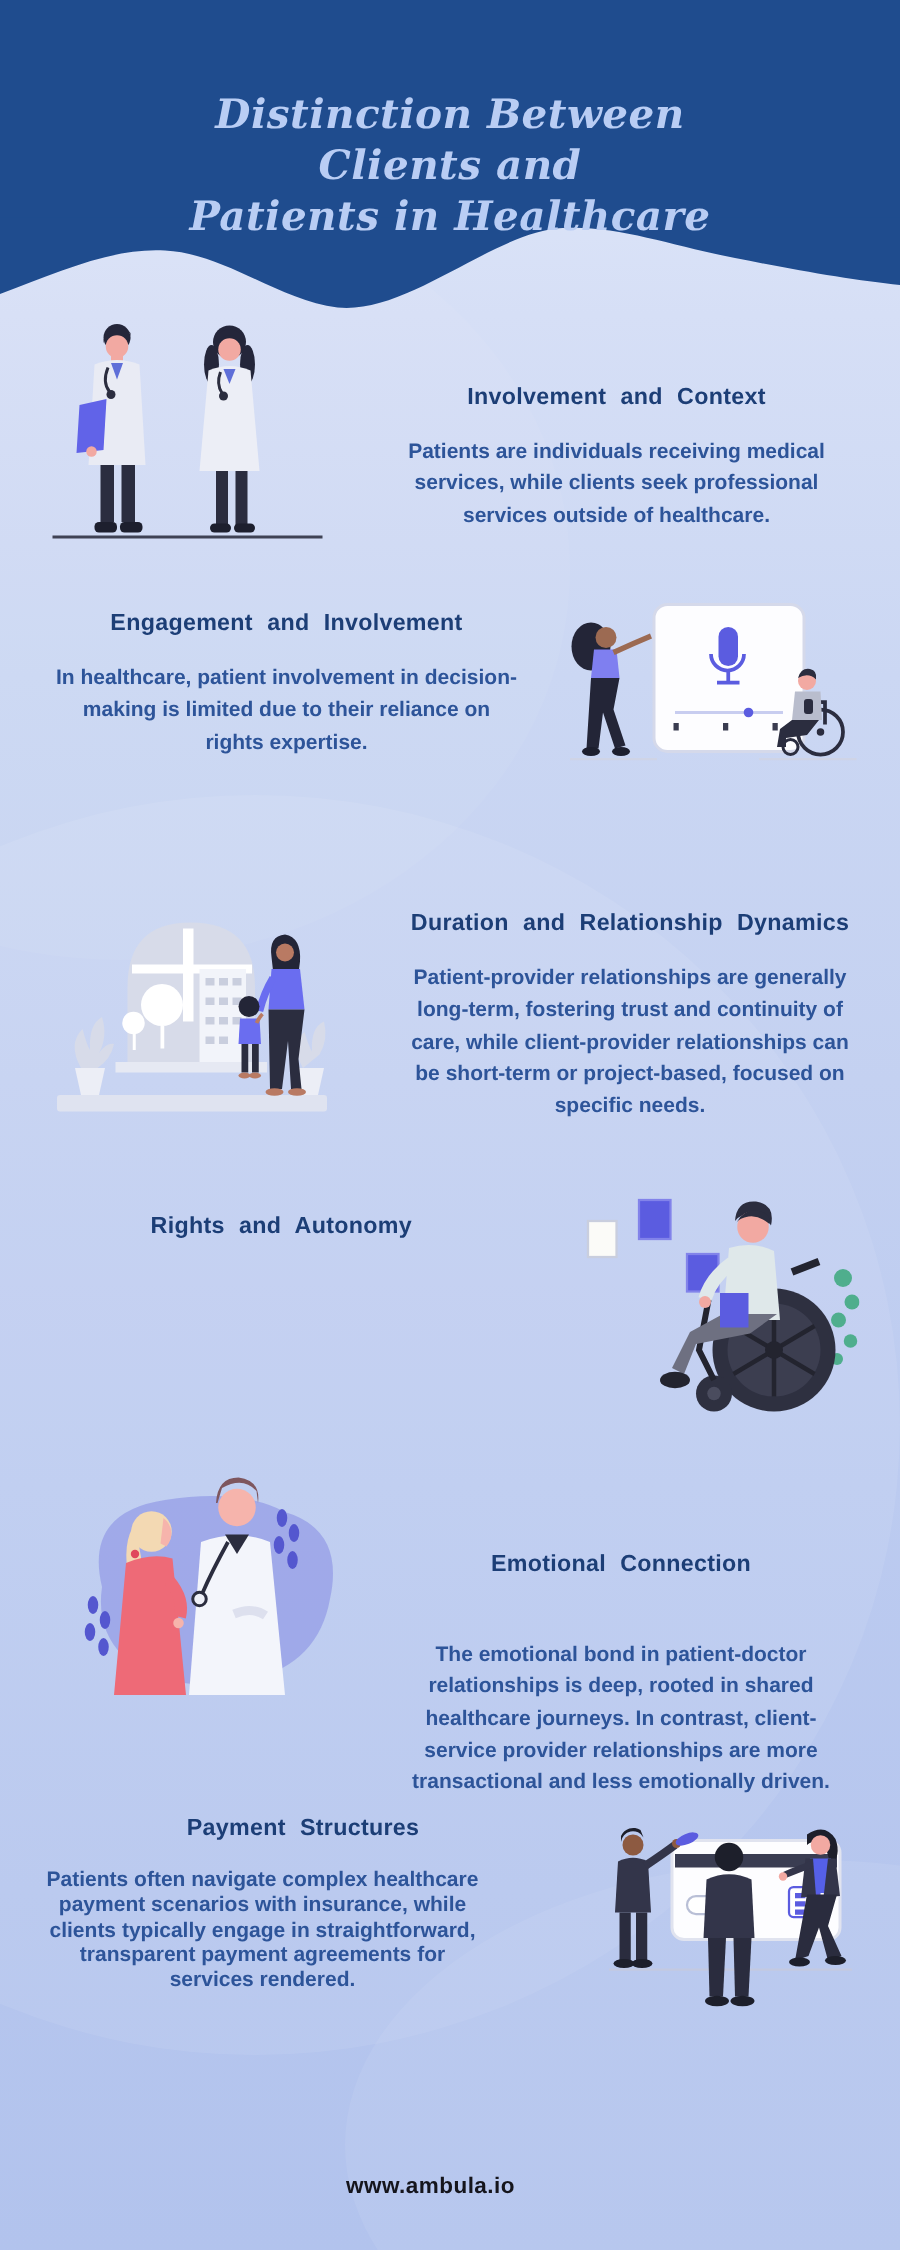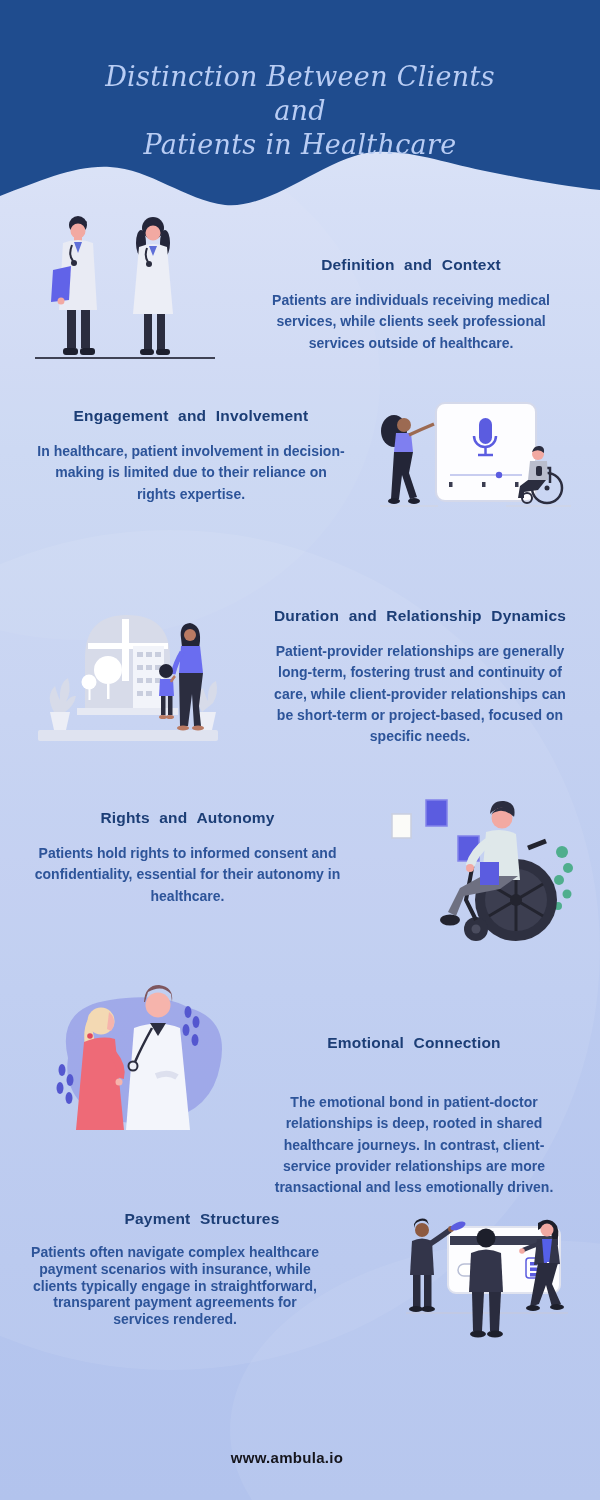--- a/index.html
+++ b/index.html
@@ -7,21 +7,21 @@
     position:relative;width:600px;height:1500px;margin:0 auto;overflow:hidden;
     font-family:"Liberation Sans",sans-serif;
     background:linear-gradient(180deg,#e2eafa 0%,#d6dff6 14%,#cbd7f3 30%,#c4d1f1 48%,#bccbf0 66%,#b6c6ee 84%,#b2c3ed 100%);
   }
   .bg-blob{position:absolute;left:0;top:0;pointer-events:none;}
   .header{position:absolute;left:0;top:0;width:600px;height:146px;background:#1f4c8e;}
   .wave{position:absolute;left:0;top:145px;width:600px;height:70px;display:block;}
   .title{
     position:absolute;left:90px;top:60px;width:420px;text-align:center;
     font-family:"DejaVu Serif","Liberation Serif",serif;
-    font-style:italic;font-weight:normal;font-size:27px;line-height:34px;
+    font-style:italic;font-weight:bold;font-size:27px;line-height:34px;
     color:#b9cdf4;letter-spacing:.3px;
   }
   .txt{position:absolute;text-align:center;}
   .h{
     font-weight:800;font-size:15.5px;line-height:19px;color:#1c3e76;
     letter-spacing:.2px;word-spacing:5px;margin:0;
   }
   .b{
     font-weight:600;font-size:14px;line-height:1.52;color:#2d5499;
     margin:16px 0 0 0;
@@ -84,21 +84,21 @@
       <path d="M124,34 L132,34 L128,44 Z" fill="#5f6fd8"></path>
       <path d="M122,36 q-3,8 1,14" stroke="#2b2d3f" fill="none" stroke-width="2"></path>
       <circle cx="124" cy="52" r="3" fill="#2b2d3f"></circle>
       <rect x="119" y="102" width="8" height="36" fill="#2b2d3f"></rect>
       <rect x="132" y="102" width="8" height="36" fill="#2b2d3f"></rect>
       <rect x="115" y="137" width="14" height="6" rx="3" fill="#1d1f2e"></rect>
       <rect x="131" y="137" width="14" height="6" rx="3" fill="#1d1f2e"></rect>
     </svg>
   </div>
   <div class="txt s1" style="left:256px;top:255px;width:310px;">
-    <p class="h">Definition and Context</p>
+    <p class="h">Involvement and Context</p>
     <p class="b">Patients are individuals receiving medical services, while clients seek professional services outside of healthcare.</p>
   </div>
 
   <div class="txt s2" style="left:35px;top:406px;width:312px;">
     <p class="h">Engagement and Involvement</p>
     <p class="b">In healthcare, patient involvement in decision-making is limited due to their reliance on rights expertise.</p>
   </div>
   <div class="illus" style="left:378px;top:398px;width:195px;height:115px;">
     <svg viewBox="0 0 195 115">
       <line x1="2" y1="108" x2="60" y2="108" stroke="#cfd4e6" stroke-width="1.5"></line>
@@ -184,21 +184,20 @@
       <ellipse cx="140" cy="119" rx="4" ry="2" fill="#b97a63"></ellipse>
     </svg>
   </div>
   <div class="txt s3" style="left:265px;top:606px;width:310px;">
     <p class="h">Duration and Relationship Dynamics</p>
     <p class="b">Patient-provider relationships are generally long-term, fostering trust and continuity of care, while client-provider relationships can be short-term or project-based, focused on specific needs.</p>
   </div>
 
   <div class="txt s4" style="left:30px;top:808px;width:315px;">
     <p class="h">Rights and Autonomy</p>
-    <p class="b">Patients hold rights to informed consent and confidentiality, essential for their autonomy in healthcare.</p>
   </div>
   <div class="illus" style="left:378px;top:788px;width:195px;height:160px;">
     <svg viewBox="0 0 195 160">
       <rect x="14" y="26" width="19" height="24" fill="#fbfbf8" stroke="#c9cede" stroke-width="1.5"></rect>
       <rect x="48" y="12" width="21" height="26" fill="#5b5ce0" stroke="#8283ea" stroke-width="1.5"></rect>
       <rect x="80" y="48" width="21" height="25" fill="#5b5ce0" stroke="#8283ea" stroke-width="1.5"></rect>
       <g>
         <circle cx="184" cy="64" r="6" fill="#4fae8d"></circle>
         <circle cx="190" cy="80" r="5" fill="#4fae8d"></circle>
         <circle cx="181" cy="92" r="5" fill="#4fae8d"></circle>

